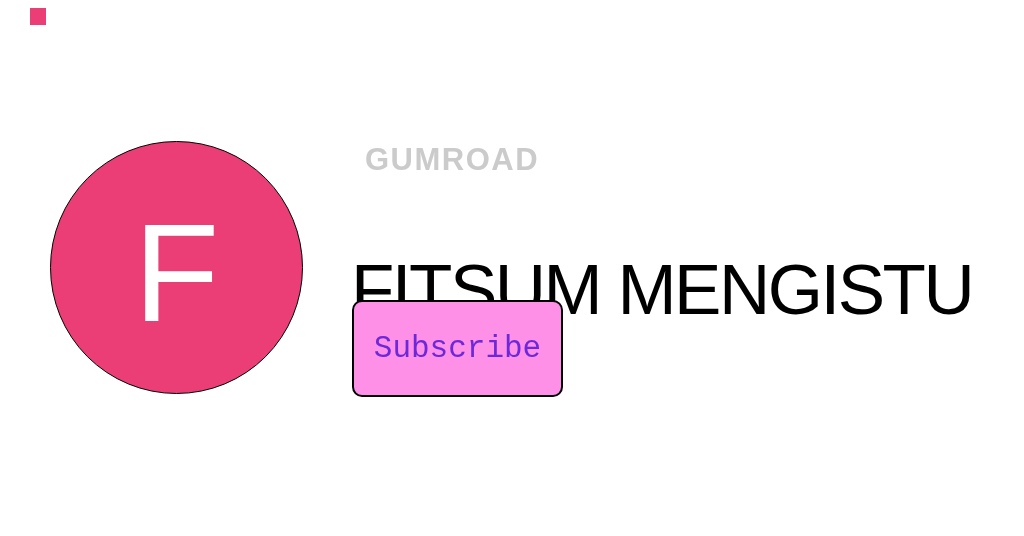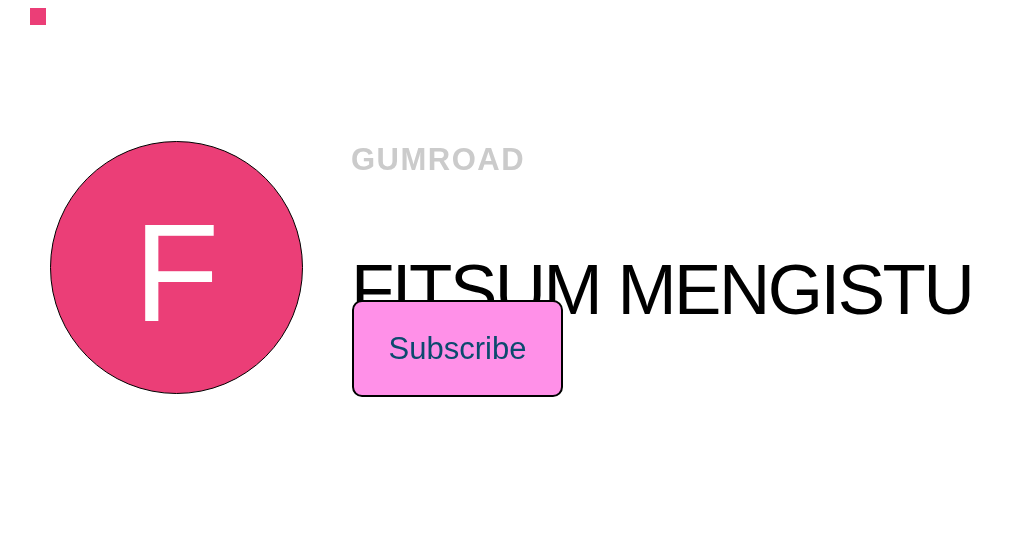--- a/index.html
+++ b/index.html
@@ -39,21 +39,21 @@
   }
   .avatar-letter {
     font-size: 140px;
     line-height: 1;
     font-weight: 400;
     padding-top: 10px;
   }
   
   .wordmark {
     position: absolute;
-    left: 351px;
+    left: 365px;
     top: 133px;
     font-size: 44px;
     line-height: 44px;
     font-weight: 700;
     letter-spacing: 1.5px;
     text-transform: lowercase;
     font-variant: small-caps;
     user-select: none;
   }
   
@@ -96,15 +96,15 @@
   <div class="logo-square" style="background-color: rgb(235, 62, 119);"></div>
 
   <div class="avatar" style="background-color: rgb(235, 62, 119);">
     <span class="avatar-letter" style="color: rgb(255, 255, 255);">F</span>
   </div>
 
   <div class="wordmark" style="color: rgb(203, 203, 203);">Gumroad</div>
 
   <h1 class="creator-name">FITSUM MENGISTU</h1>
 
-  <button class="subscribe-btn" style="background-color: rgb(255, 144, 232); color: #0c4a6e;">Subscribe</button>
+  <button class="subscribe-btn" style="background-color: rgb(255, 144, 232); color: #6d28d9; font-family: Liberation Mono, monospace;">Subscribe</button>
 
 </div>
 
 </body></html>

